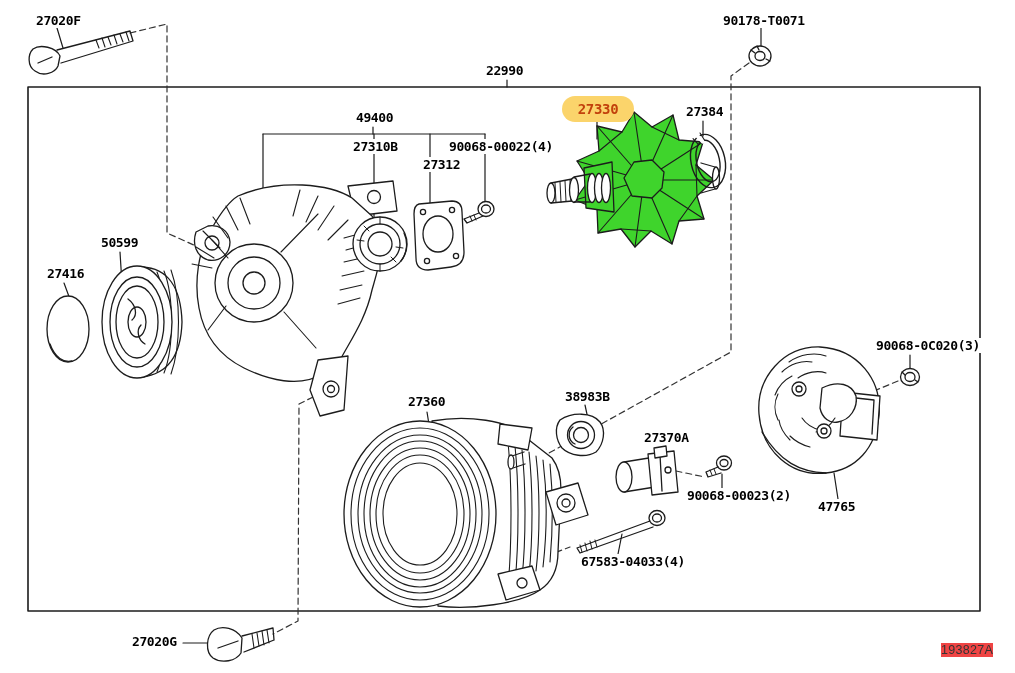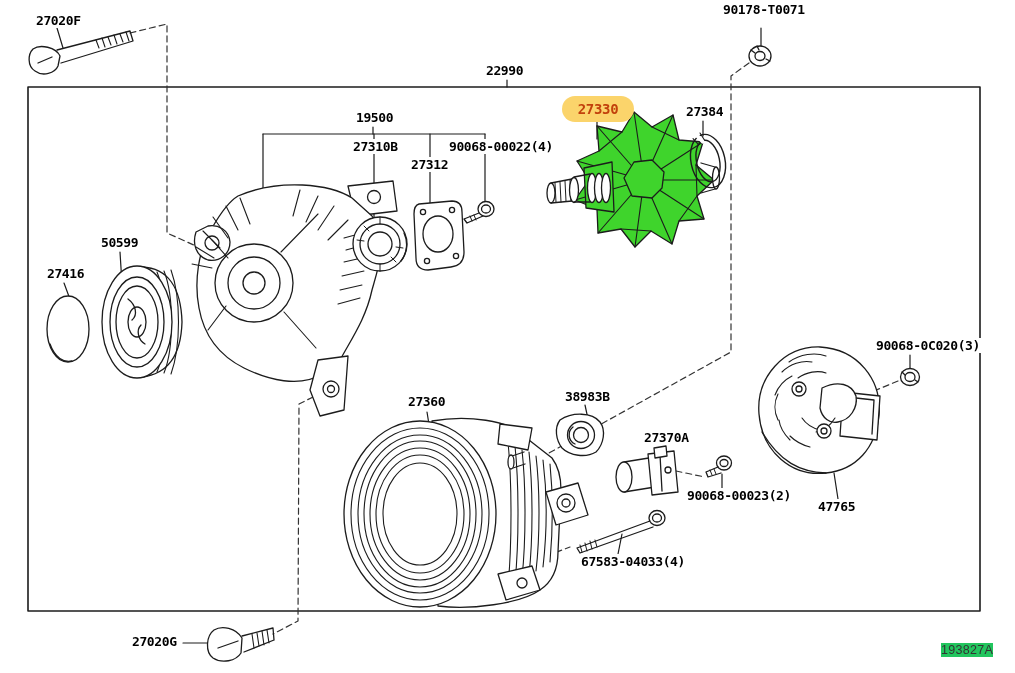--- a/index.html
+++ b/index.html
@@ -19,21 +19,21 @@
     white-space:nowrap;
   }
   .pill{
     position:absolute;left:562px;top:96px;width:72px;height:26px;
     background:var(--pill);border-radius:13px;display:flex;align-items:center;
     justify-content:center;font-weight:bold;font-size:14px;letter-spacing:-0.3px;color:#c2410c;
   }
   .footer-code{
     position:absolute;left:941px;top:643px;
     font-family:"Liberation Sans",sans-serif;font-size:12.5px;color:#333;
-    letter-spacing:0.3px;background:#22c55e;text-align:right;
+    letter-spacing:0.3px;background:#ef4444;text-align:right;
   }
 </style>
 </head>
 <body>
 
 <div class="stage">
 
 <svg width="1015" height="673" viewBox="0 0 1015 673">
   <g fill="none" stroke="var(--line)" stroke-width="1.3" stroke-linecap="round" stroke-linejoin="round">
 
@@ -253,26 +253,26 @@
     <g fill="#fff">
       <path d="M214,630 C206,636 205,652 213,658 C222,664 236,661 241,653 L242,638 C236,628 222,625 214,630 Z"></path>
       <path d="M218,648 L238,641" fill="none"></path>
       <path d="M242,636 L273,628 M244,652 L274,640 M273,628 L274,640" fill="none"></path>
       <path d="M252,634 L254,648 M257,633 L259,646 M262,631 L264,645 M267,630 L269,643" fill="none" stroke-width="1.1"></path>
     </g>
   </g>
 </svg>
 
 <div class="plabel" style="left:35px;top:13px">27020F</div>
-<div class="plabel" style="left:722px;top:2px">90178-T0071</div>
+<div class="plabel" style="left:722px;top:13px">90178-T0071</div>
 <div class="plabel" style="left:485px;top:63px">22990</div>
-<div class="plabel" style="left:355px;top:110px">19500</div>
+<div class="plabel" style="left:355px;top:110px">49400</div>
 <div class="plabel" style="left:352px;top:139px">27310B</div>
 <div class="plabel" style="left:448px;top:139px">90068-00022(4)</div>
-<div class="plabel" style="left:410px;top:157px">27312</div>
+<div class="plabel" style="left:422px;top:157px">27312</div>
 <div class="plabel" style="left:685px;top:104px">27384</div>
 <div class="plabel" style="left:100px;top:235px">50599</div>
 <div class="plabel" style="left:46px;top:266px">27416</div>
 <div class="plabel" style="left:407px;top:394px">27360</div>
 <div class="plabel" style="left:564px;top:389px">38983B</div>
 <div class="plabel" style="left:643px;top:430px">27370A</div>
 <div class="plabel" style="left:686px;top:488px">90068-00023(2)</div>
 <div class="plabel" style="left:817px;top:499px">47765</div>
 <div class="plabel" style="left:875px;top:338px">90068-0C020(3)</div>
 <div class="plabel" style="left:580px;top:554px">67583-04033(4)</div>

